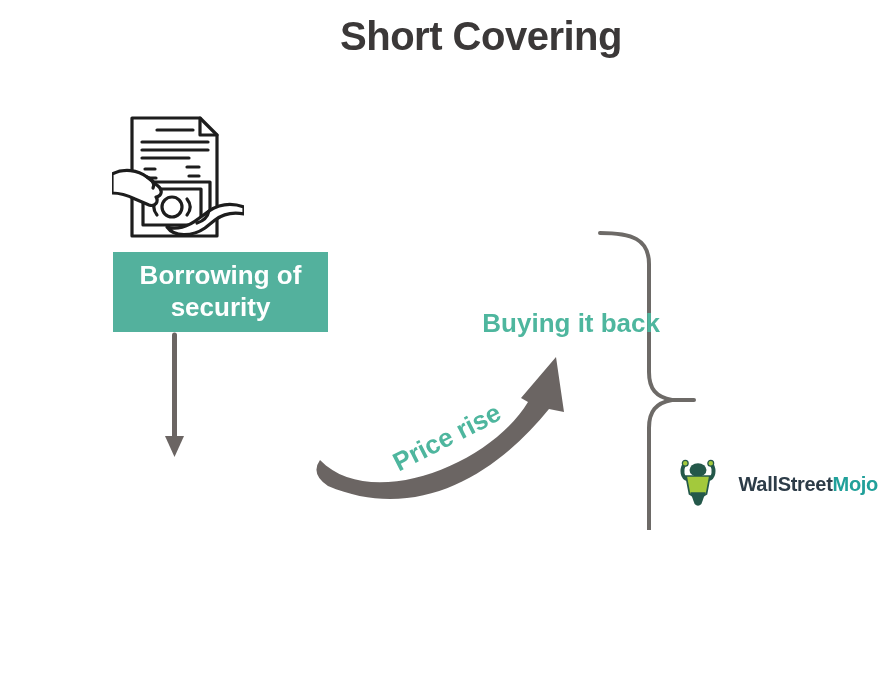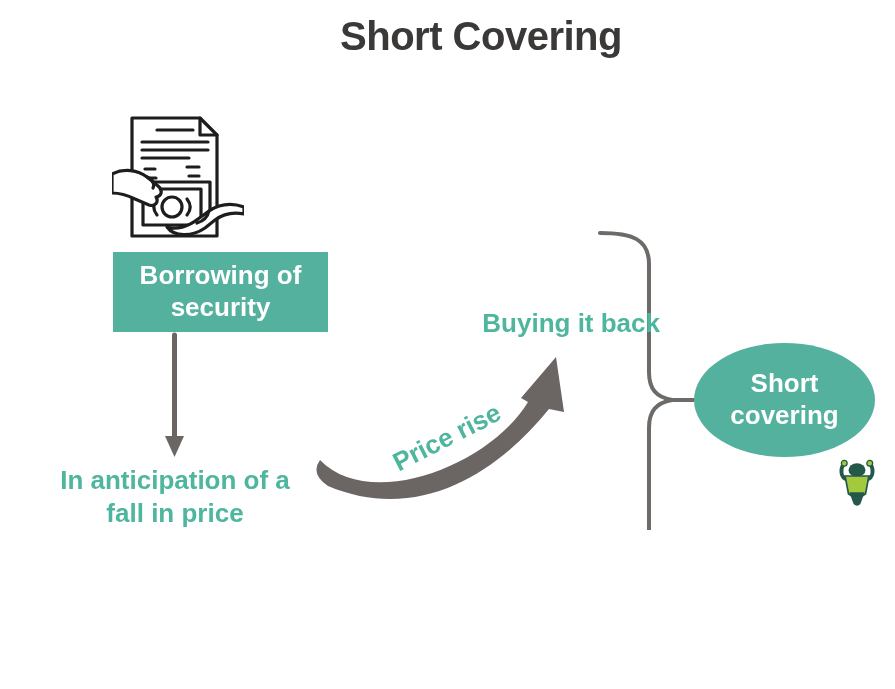--- a/index.html
+++ b/index.html
@@ -79,35 +79,32 @@
   </div>
 
   <svg class="overlay" viewBox="0 0 895 689" aria-hidden="true">
     <line class="stroke-gray" x1="174.5" y1="335" x2="174.5" y2="439" stroke-width="5"></line>
     <polygon class="fill-gray" points="174.5,457 165,436 184,436"></polygon>
     <path class="fill-gray" d="M 320,460 C 370,512 490,465 528,402 L 521,398 L 556,357 L 564,412 L 549,409 C 500,470 420,525 328,486 Q 310,474 320,460 Z"></path>
     <path class="stroke-brace" stroke-width="4" d="M 600,233 C 632,233 649,239 649,264 L 649,372 C 649,389 656,397 672,400 C 656,403 649,411 649,428 L 649,537 C 649,562 632,567 600,567"></path>
     <line class="stroke-brace" x1="672" y1="400" x2="694" y2="400" stroke-width="4"></line>
   </svg>
 
-  <div class="teal-label anticipation">In anticipation of a
-fall in price</div>
   <div class="teal-label buying">Buying it back</div>
   <div class="teal-label price-rise">Price rise</div>
 
-  <div class="ellipse">
-    <span>Short
-covering</span>
-  </div>
 
   <div class="logo">
     <svg class="bull" viewBox="0 0 48 60" aria-hidden="true">
       <path d="M 12,24 C 5,22 4,13 8,6" stroke="var(--bull-dark)" stroke-width="4.5" fill="none" stroke-linecap="round"></path>
       <path d="M 36,24 C 43,22 44,13 40,6" stroke="var(--bull-dark)" stroke-width="4.5" fill="none" stroke-linecap="round"></path>
       <circle cx="9" cy="5" r="3.4" fill="var(--bull-green)" stroke="var(--bull-dark)" stroke-width="1.5"></circle>
       <circle cx="39" cy="5" r="3.4" fill="var(--bull-green)" stroke="var(--bull-dark)" stroke-width="1.5"></circle>
       <ellipse cx="24" cy="13" rx="10" ry="8" fill="var(--bull-dark)"></ellipse>
       <path d="M 10,20 L 38,20 L 34,41 L 24,47 L 14,41 Z" fill="var(--bull-green)" stroke="var(--bull-dark)" stroke-width="2"></path>
       <path d="M 15,39 L 33,39 L 28,53 Q 24,57 20,53 Z" fill="var(--bull-dark)"></path>
     </svg>
+    <div class="logo-text">
+      <span class="p1">WallStreet</span><span class="p2">Mojo</span>
+    </div>
   </div>
 
 </div>
 
 </body></html>

